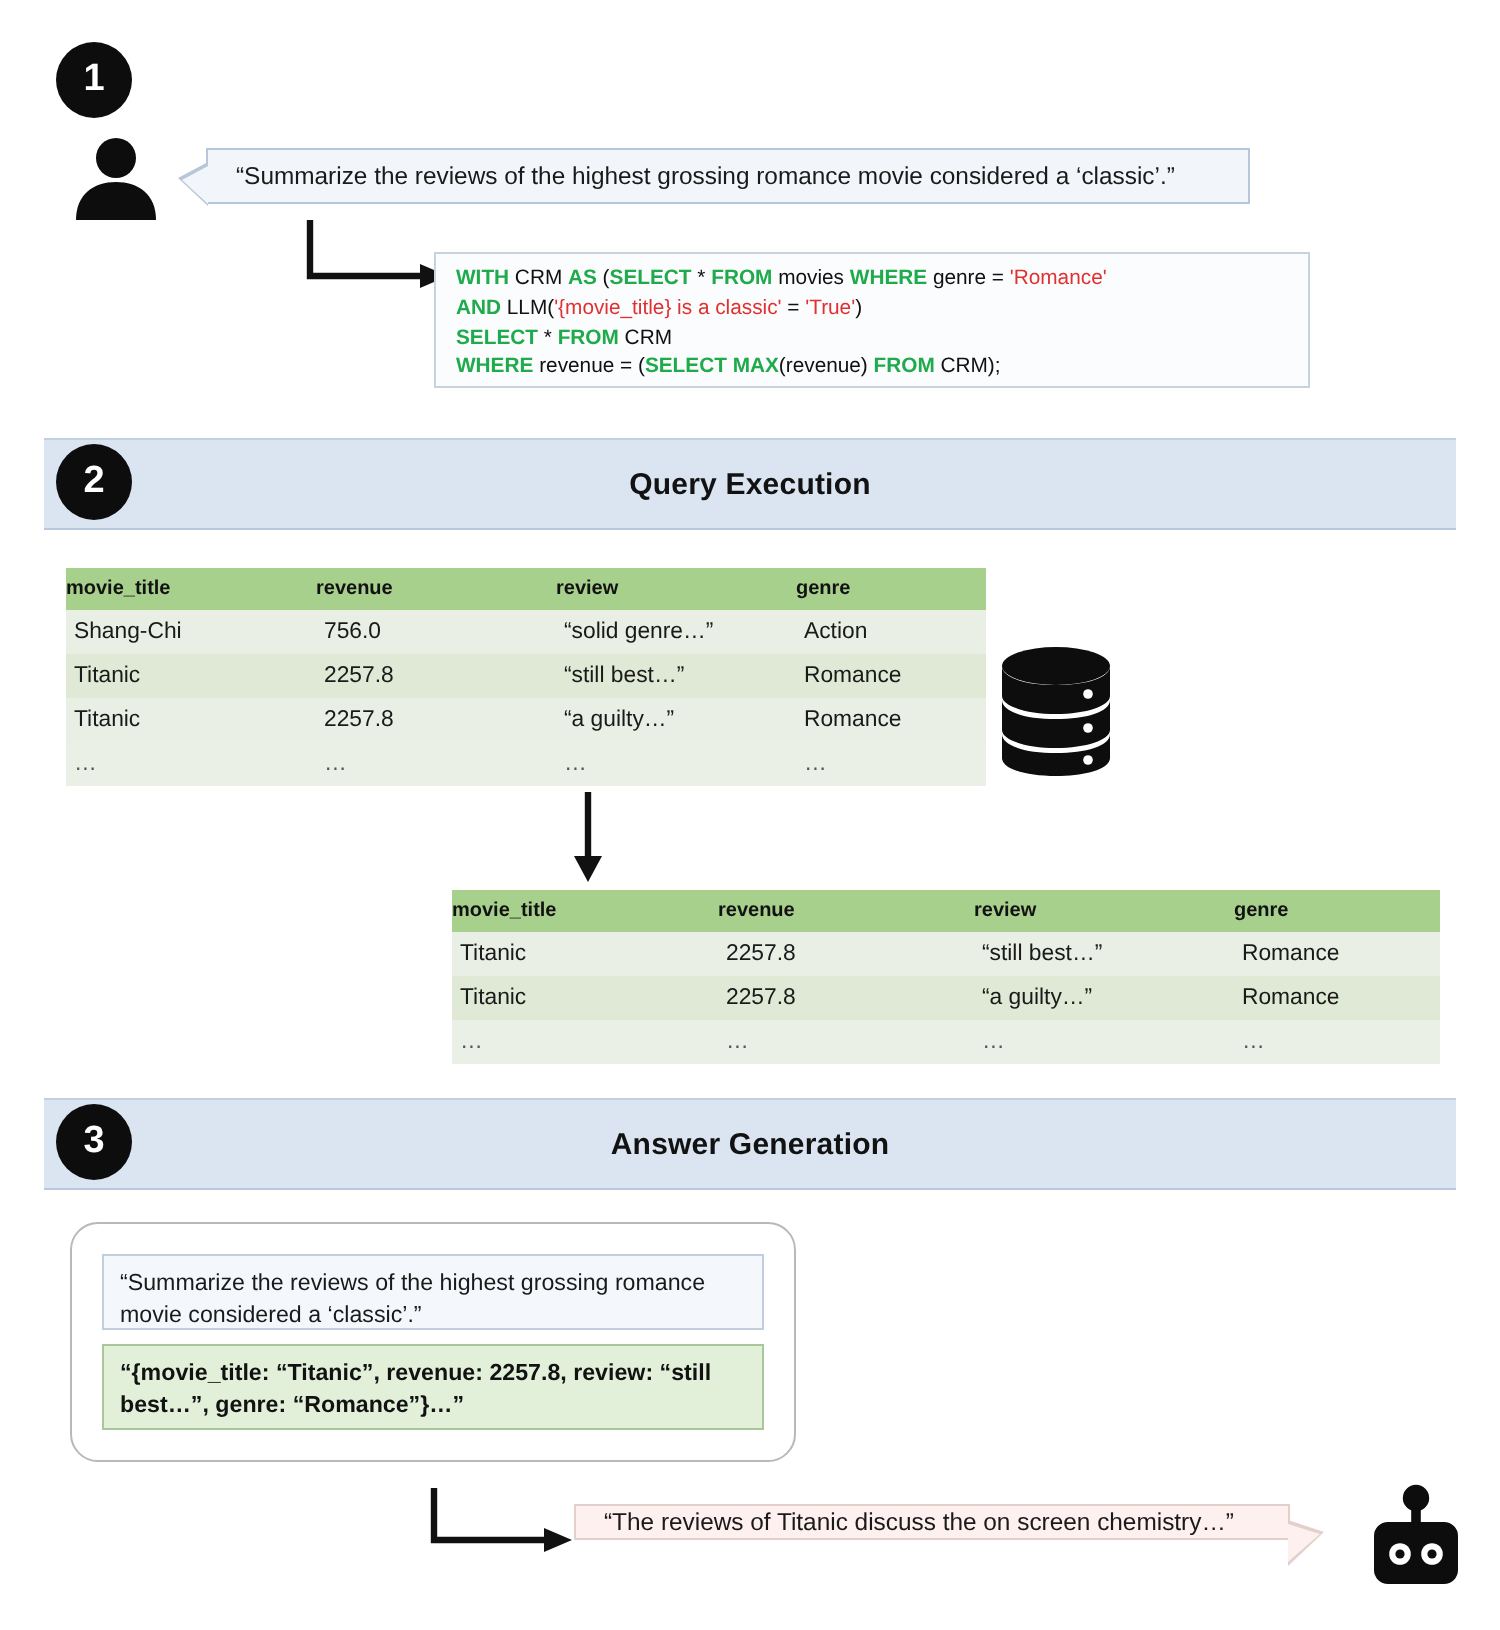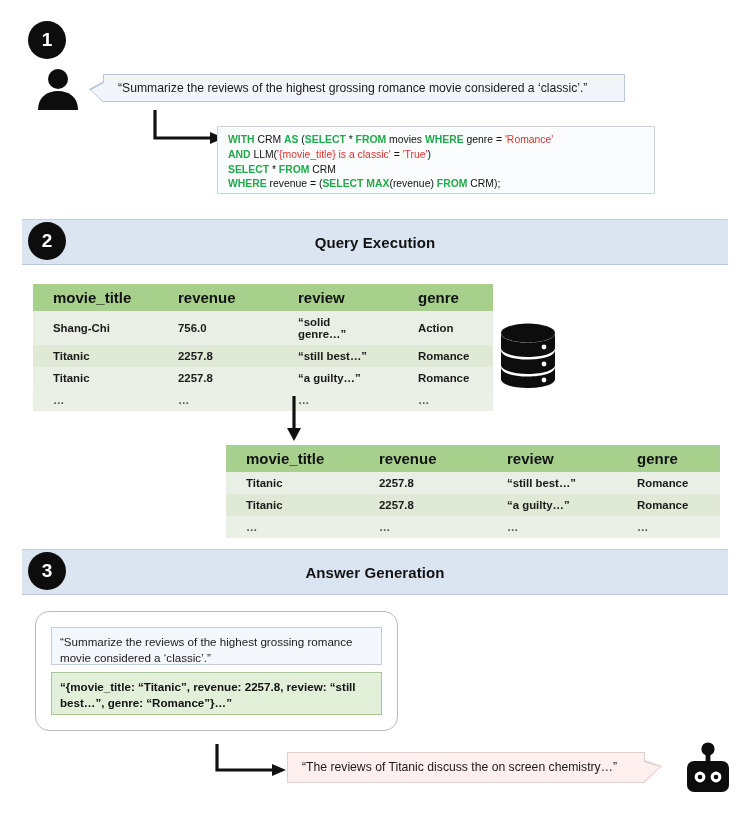--- a/index.html
+++ b/index.html
@@ -127,30 +127,29 @@
   .tbl {
     position: absolute;
     border-collapse: collapse;
     font-size: 11.4px;
     table-layout: fixed;
   }
   .tbl th {
     background: #a8d08d;
     font-weight: bold;
     text-align: left;
-    padding: 5px 20px;
+    padding: 5px 0;
     color: #121212;
     border: none;
-    font-size: 15px;
+    font-size: 10px;
   }
   .tbl td {
-    padding: 5px 20px;
+    padding: 5px 4px;
     color: #1a1a1a;
     border: none;
-    font-weight: bold;
   }
   .tbl tr.r-odd  td { background: #e9efe4; }
   .tbl tr.r-even td { background: #dfe9d5; }
   .tbl tr.r-dots td { background: #eaf0e5; color: #555; }
 
   
   .arrow-svg { position: absolute; overflow: visible; }
 
   
   .roundbox {
@@ -327,21 +326,21 @@
 
   <div class="inner-box inner-green" style="left:51px; top:672px; width:331px; height:43px;">
     <span>“{movie_title: “Titanic”, revenue: 2257.8, review: “still best…”, genre: “Romance”}…”</span>
   </div>
 
   <svg class="arrow-svg" style="left:212px; top:742px;" width="80" height="42" viewBox="0 0 80 42">
     <path d="M5 2 L5 28 L62 28" stroke="#111111" stroke-width="3.2" fill="none"></path>
     <path d="M60 22 L74 28 L60 34 Z" fill="#111111"></path>
   </svg>
 
-  <div class="bubble bubble-pink bubble-tail-right" style="left:287px; top:752px; width:358px; height:31px;">
+  <div class="bubble bubble-pink bubble-tail-right" style="left:287px; top:752px; width:358px; height:18px;">
     <span class="btext">“The reviews of Titanic discuss the on screen chemistry…”</span>
   </div>
 
   <div class="icon-bot" style="left:683px; top:742px;">
     <svg width="50" height="52" viewBox="0 0 50 52" aria-hidden="true">
       <circle cx="25" cy="7" r="6.6" fill="#0d0d0d"></circle>
       <rect x="22.6" y="11" width="4.8" height="10" fill="#0d0d0d"></rect>
       <rect x="4" y="19" width="42" height="31" rx="7" ry="7" fill="#0d0d0d"></rect>
       <circle cx="17" cy="35" r="5.4" fill="#ffffff"></circle>
       <circle cx="33" cy="35" r="5.4" fill="#ffffff"></circle>

